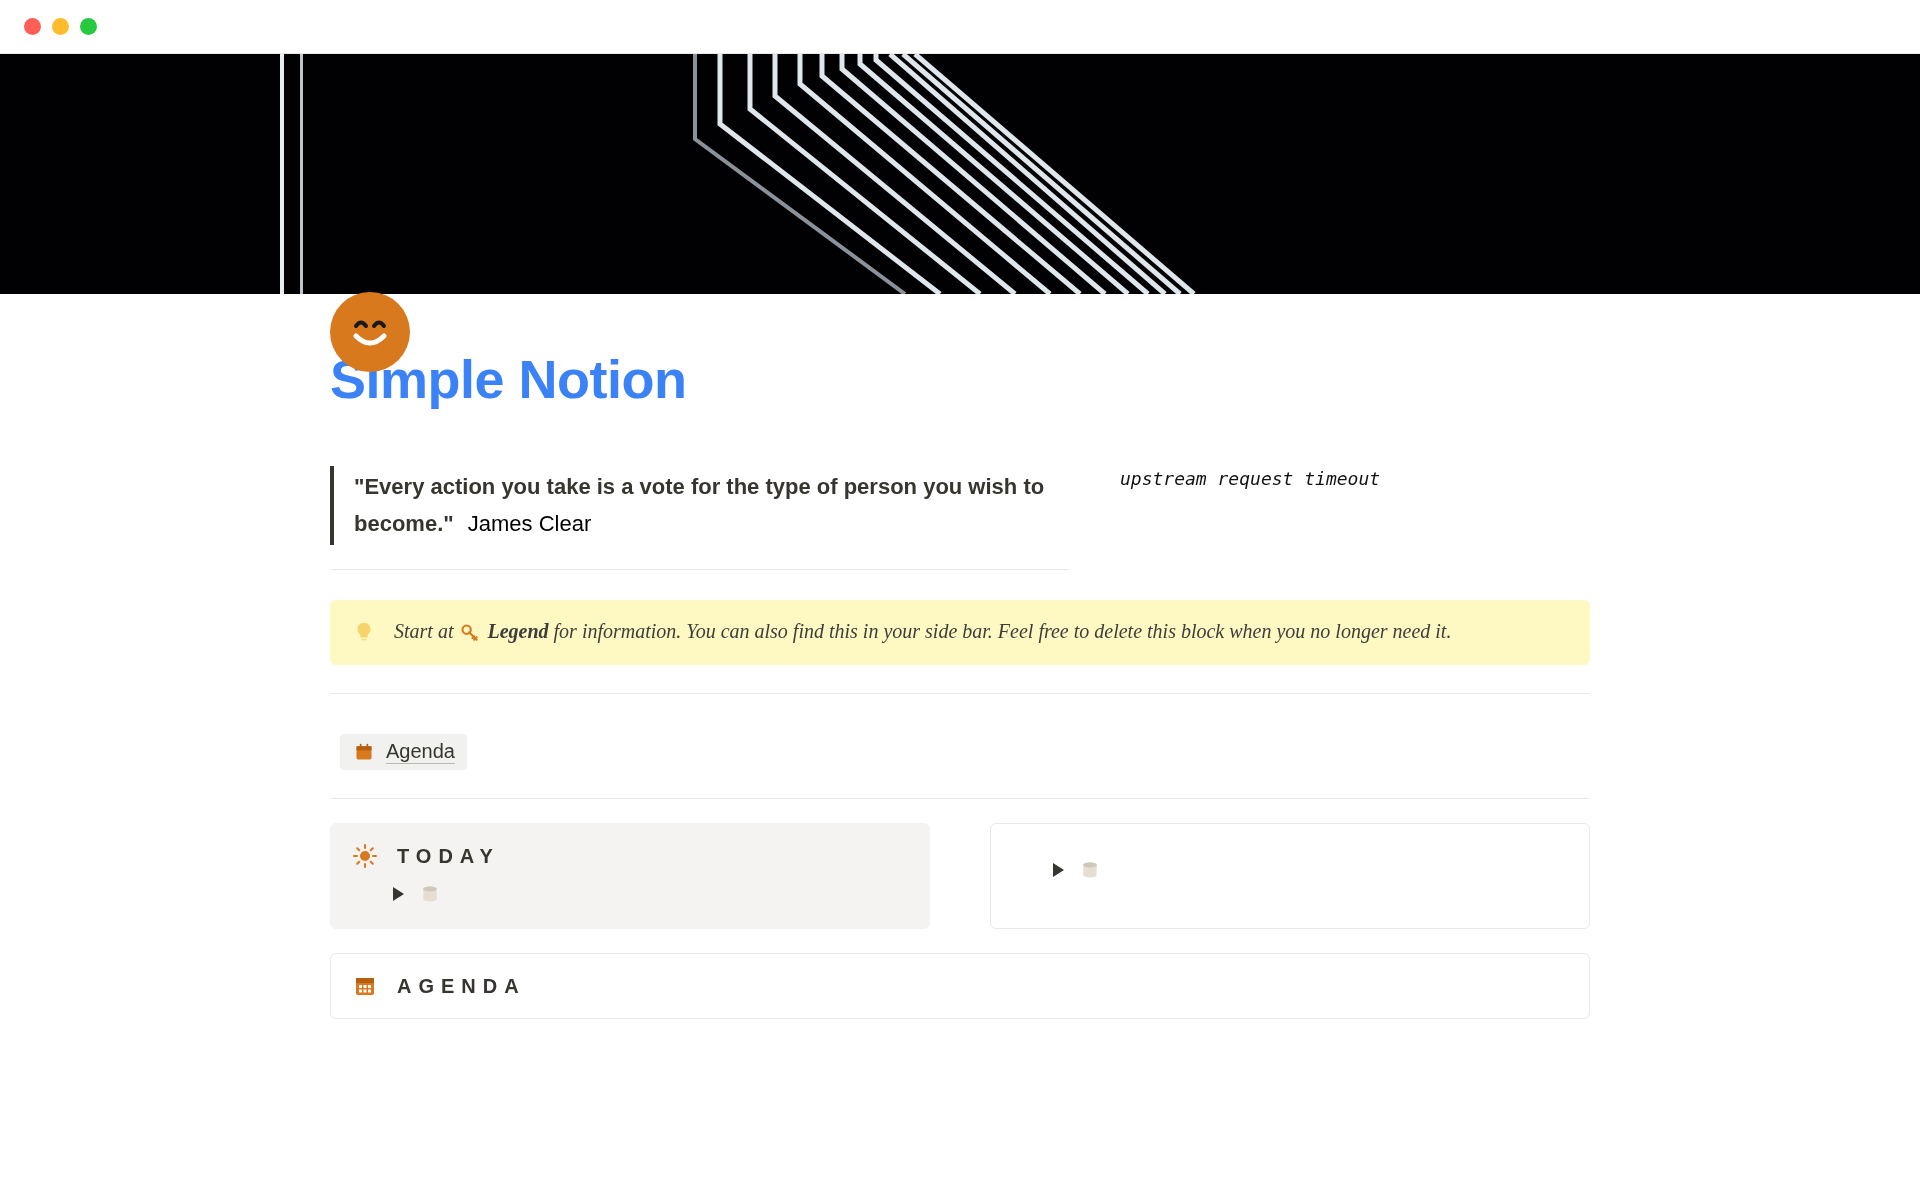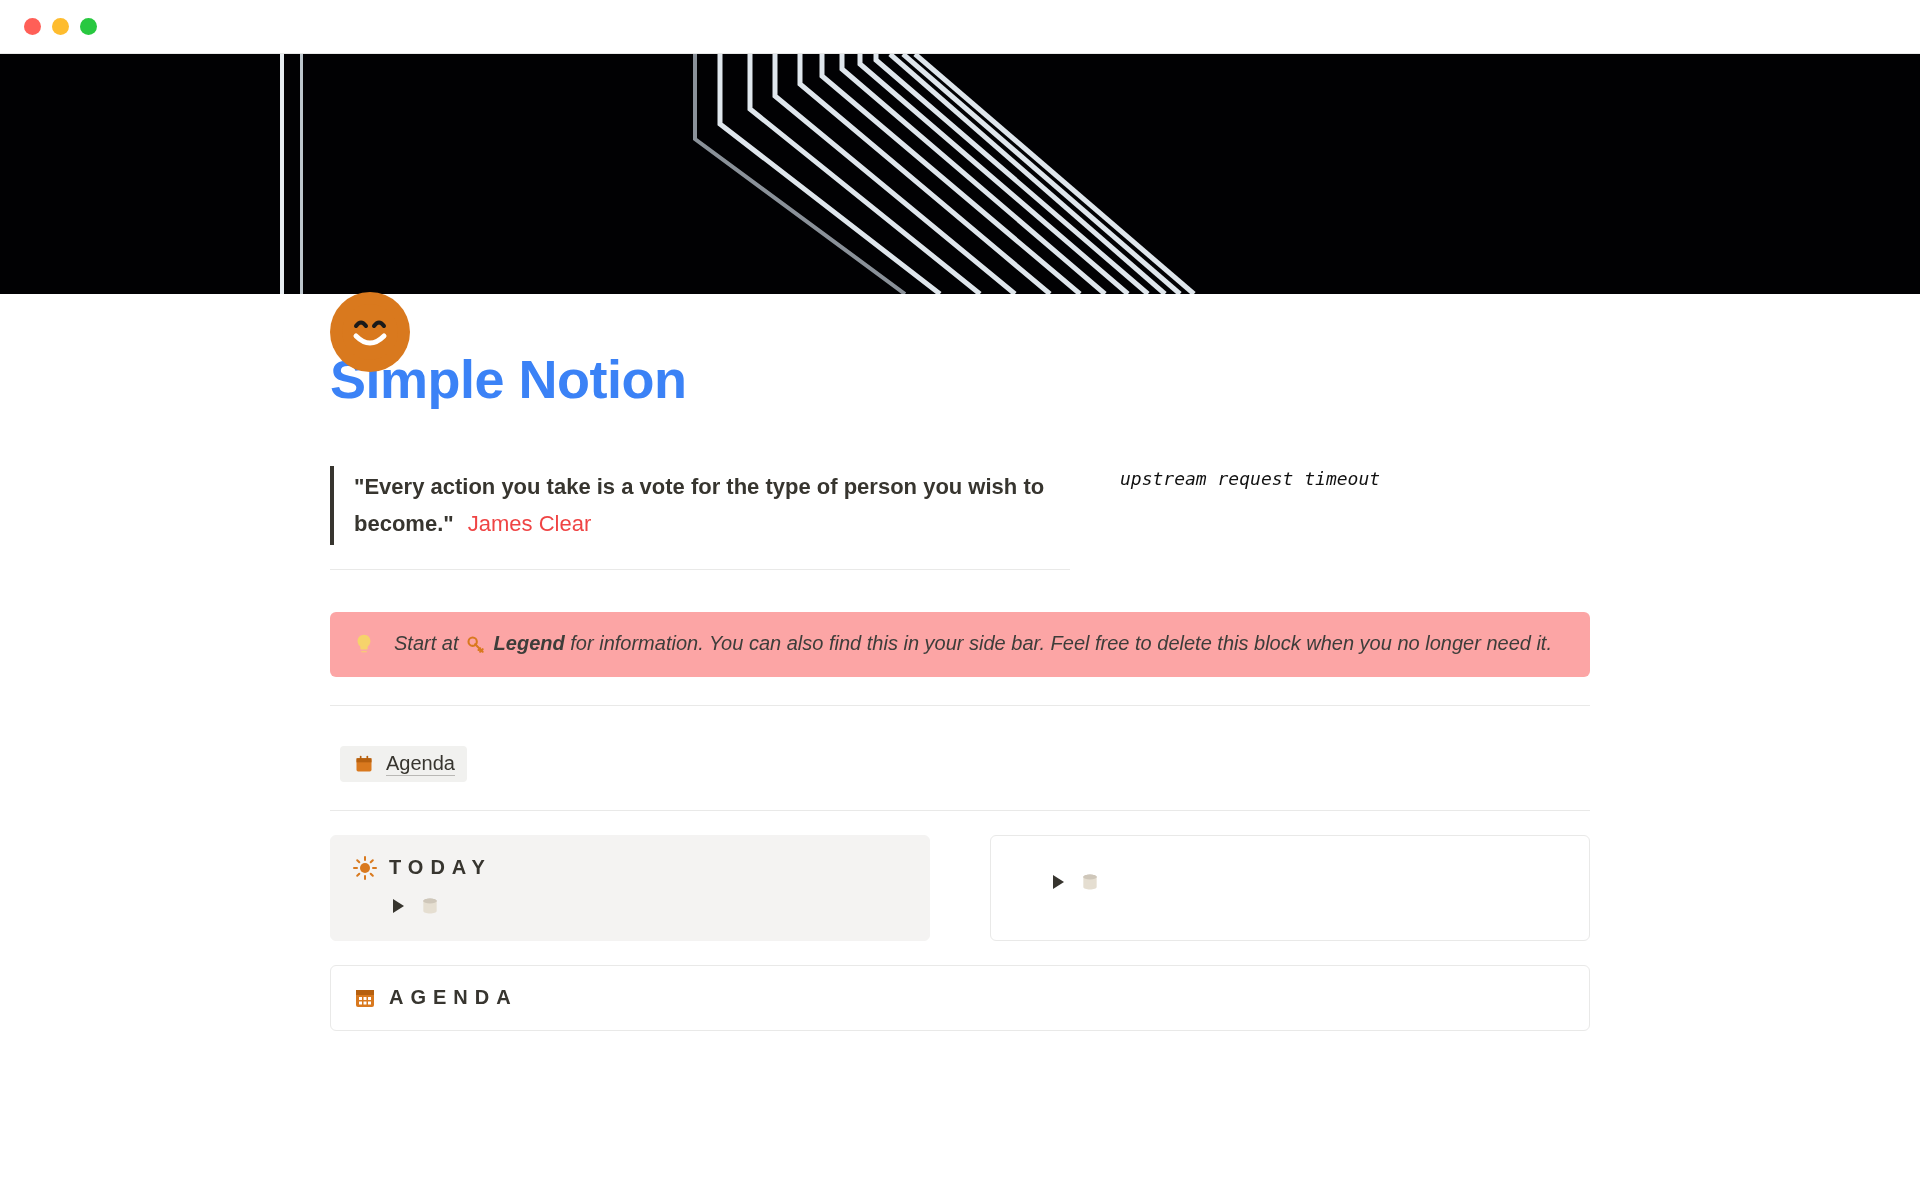--- a/index.html
+++ b/index.html
@@ -65,38 +65,39 @@
   }
   .quote-col { flex: 0 0 740px; }
   .right-col { flex: 1; font-style: italic; }
   .quote {
     border-left: 4px solid #37352f;
     padding: 2px 0 2px 20px;
     font-size: 22px;
     font-weight: 700;
     line-height: 1.7;
   }
-  .quote-attrib { font-weight: 400; color: #ef4444; margin-left: 8px; }
+  .quote-attrib { font-weight: 400; color: #000000; margin-left: 8px; }
   .hr { border: none; border-bottom: 1px solid #e9e9e8; margin-top: 24px; }
   .timeout {
     font-family: ui-monospace, SFMono-Regular, Menlo, monospace;
     font-size: 18px;
     color: #111;
     margin-top: 2px;
   }
 
   .callout {
-    margin-top: 42px;
-    background: #fca5a5;
+    margin-top: 30px;
+    background: #fef9c3;
     border-radius: 6px;
     padding: 20px 22px;
     display: flex;
     align-items: center;
     gap: 18px;
     font-size: 20px;
+    font-family: Liberation Serif, serif;
   }
   .callout-body { font-style: italic; color: #3d3d3a; }
   .callout-body .start { font-style: italic; }
   .callout-body .legend-label { font-weight: 700; font-style: italic; }
 
   .three-col {
     margin-top: 40px;
     display: flex;
     gap: 20px;
   }
@@ -134,21 +135,21 @@
   .card {
     flex: 1;
     border: 1px solid #e9e9e8;
     border-radius: 6px;
     padding: 20px 22px 22px 22px;
   }
   .card.filled { background: #f4f3f2; border-color: #f4f3f2; }
   .card-head {
     display: flex;
     align-items: center;
-    gap: 12px;
+    gap: 20px;
     font-size: 20px;
     font-weight: 700;
     letter-spacing: 7px;
     color: #37352f;
   }
   .card-sub {
     margin-top: 14px;
     margin-left: 40px;
     display: flex;
     align-items: center;

